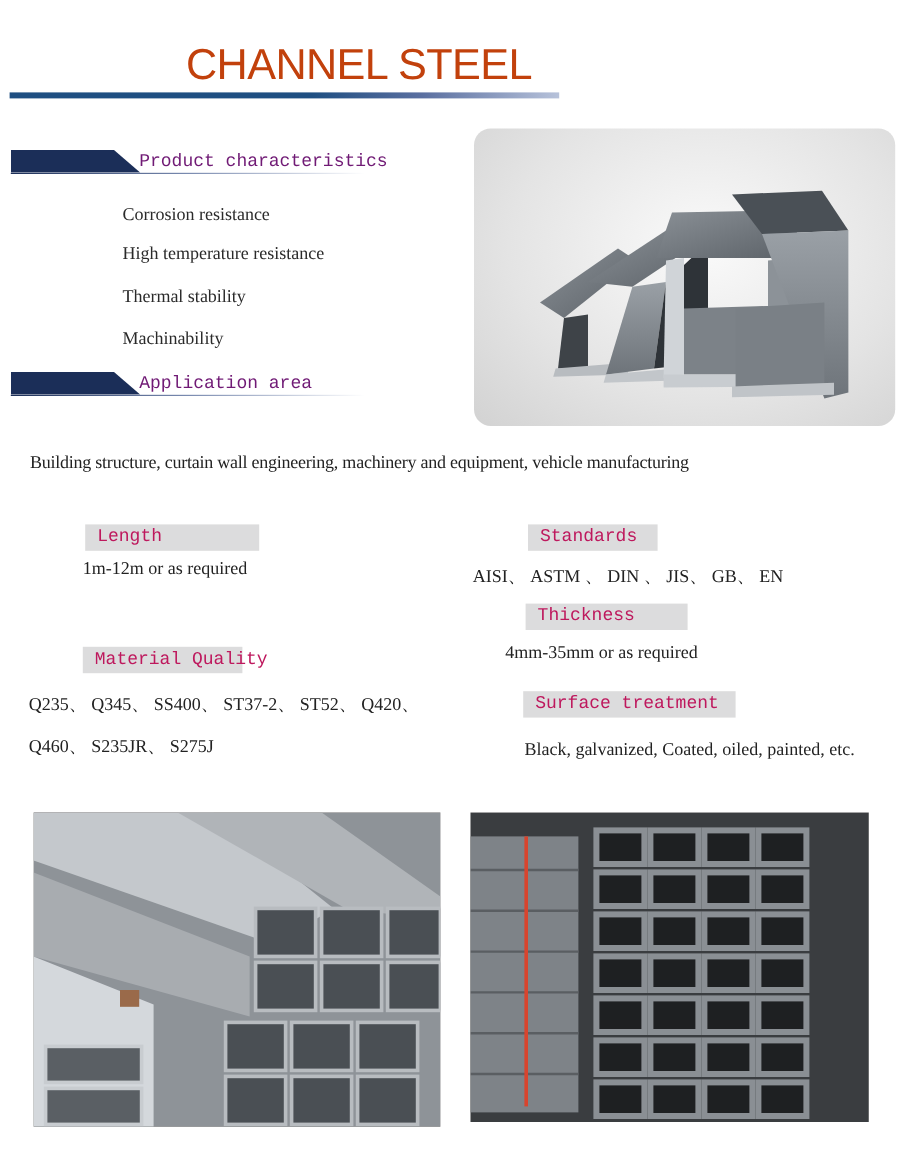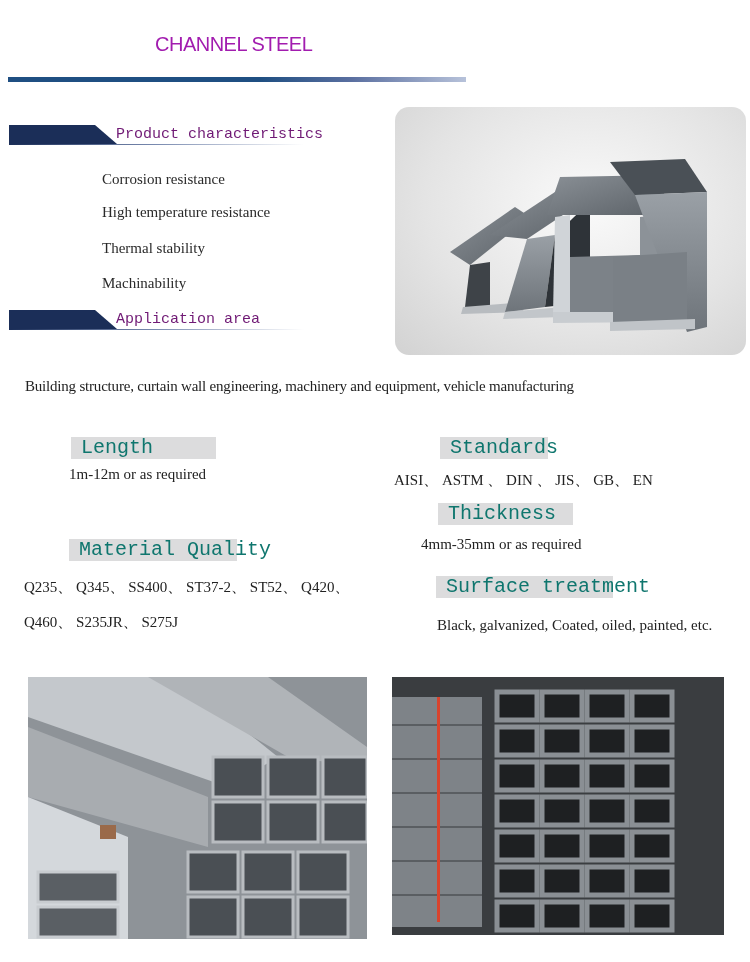--- a/index.html
+++ b/index.html
@@ -3,21 +3,21 @@
   <meta charset="utf-8">
   <style>
     * { box-sizing: border-box; margin: 0; padding: 0; }
     body {
       width: 750px; height: 962px; background: #ffffff; position: relative;
       overflow: hidden; font-family: "Liberation Serif", serif; color: #222;
     }
     .abs { position: absolute; }
     .title {
       left: 155px; top: 33px; font-family: "Liberation Sans", sans-serif;
-      font-size: 20px; color: #a21caf; letter-spacing: -0.5px;
+      font-size: 36px; color: #c2410c; letter-spacing: -0.5px;
     }
     .title-rule {
       left: 8px; top: 77px; width: 458px; height: 5px;
       background: linear-gradient(to right, #1f4f82 0%, #1f4f82 55%, #5a6fa0 75%, #b7c2da 100%);
     }
     .section-bar { left: 9px; width: 295px; height: 22px; }
     .section-bar .block {
       position: absolute; left: 0; top: 0; width: 108px; height: 19px; background: #1b2e58;
       clip-path: polygon(0 0, 86px 0, 108px 19px, 0 19px);
     }
@@ -29,22 +29,22 @@
       position: absolute; left: 107px; top: 1px; font-family: "Liberation Mono", monospace;
       font-size: 15px; color: #701a75; white-space: nowrap;
     }
     .feature { left: 102px; font-size: 15px; color: #2a2a2a; white-space: nowrap; }
     .product-photo {
       left: 395px; top: 107px; width: 351px; height: 248px; border-radius: 14px; overflow: hidden;
       background: radial-gradient(ellipse at 55% 40%, #fafafa 0%, #e4e4e4 60%, #d2d2d2 100%);
     }
     .app-text { left: 25px; top: 378px; font-size: 15px; color: #222; white-space: nowrap; letter-spacing: -0.2px; }
     .tag {
-      background: #dcdcdd; font-family: "Liberation Mono", monospace; font-size: 20px;
-      color: #0f766e; padding-left: 10px; height: 22px; line-height: 22px; white-space: nowrap;
+      background: #dcdcdd; font-family: "Liberation Mono", monospace; font-size: 15px;
+      color: #be185d; padding-left: 10px; height: 22px; line-height: 22px; white-space: nowrap;
     }
     .value { font-size: 15px; color: #222; white-space: nowrap; }
     .photo { overflow: hidden; background: #888; }
   </style>
 </head>
 <body>
 
 <div class="abs title">CHANNEL STEEL</div>
 <div class="abs title-rule"></div>
 
@@ -98,21 +98,21 @@
     <polygon points="218,150 292,145 292,215 218,218" fill="#7a8086"></polygon>
     <polygon points="215,215 300,212 300,222 215,224" fill="#c0c4c8"></polygon>
   </svg>
 </div>
 
 <div class="abs app-text">Building structure, curtain wall engineering, machinery and equipment, vehicle manufacturing</div>
 
 <div class="abs tag" style="left:71px; top:437px; width:145px;">Length</div>
 <div class="abs value" style="left:69px; top:466px;text-align:center;">1m-12m or as required</div>
 
-<div class="abs tag" style="left:69px; top:539px; width:168px;">Material Quality</div>
+<div class="abs tag" style="left:69px; top:539px; width:133px;">Material Quality</div>
 <div class="abs value" style="left:24px; top:578px;">Q235、 Q345、 SS400、 ST37-2、 ST52、 Q420、</div>
 <div class="abs value" style="left:24px; top:613px;">Q460、 S235JR、 S275J</div>
 
 <div class="abs tag" style="left:440px; top:437px; width:108px;">Standards</div>
 <div class="abs value" style="left:394px; top:471px;">AISI、  ASTM 、 DIN 、 JIS、 GB、  EN</div>
 
 <div class="abs tag" style="left:438px; top:503px; width:135px;">Thickness</div>
 <div class="abs value" style="left:421px; top:536px;">4mm-35mm  or as required</div>
 
 <div class="abs tag" style="left:436px; top:576px; width:177px;">Surface treatment</div>

